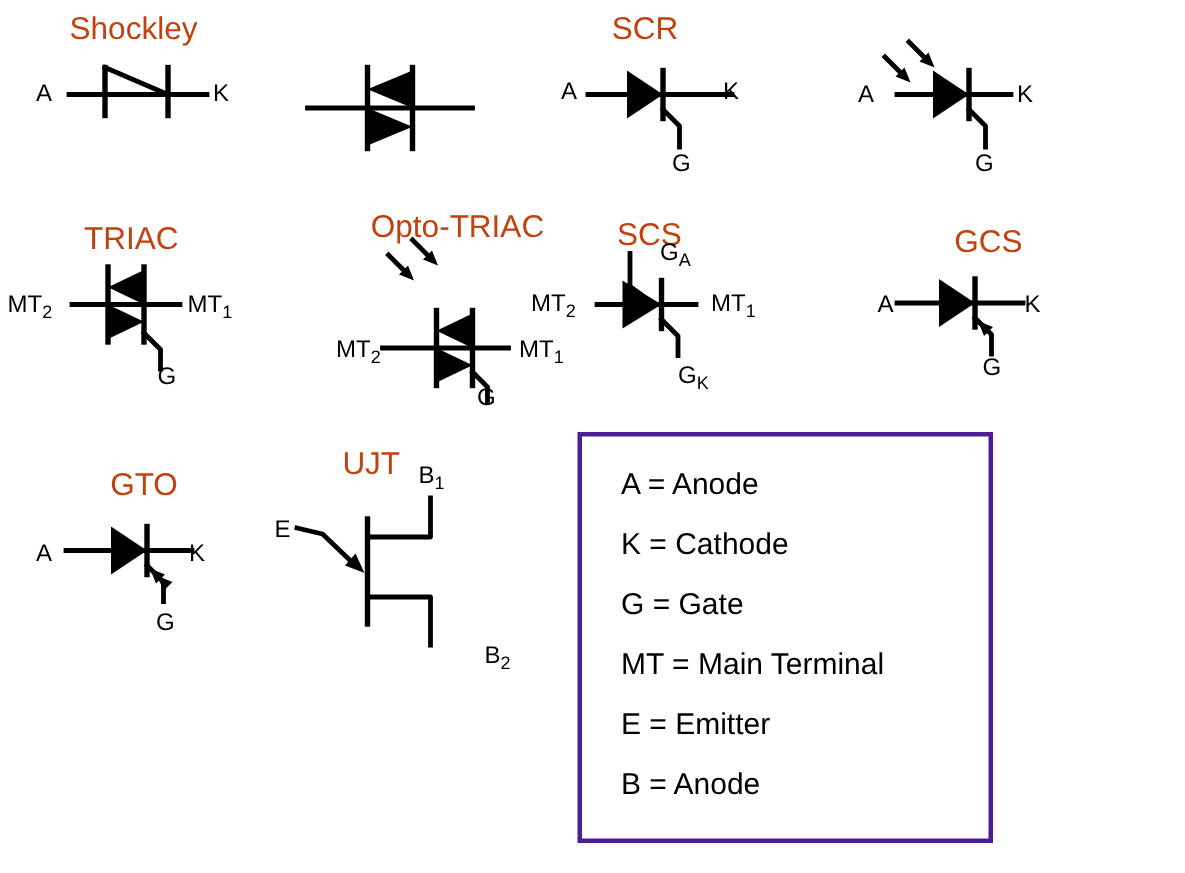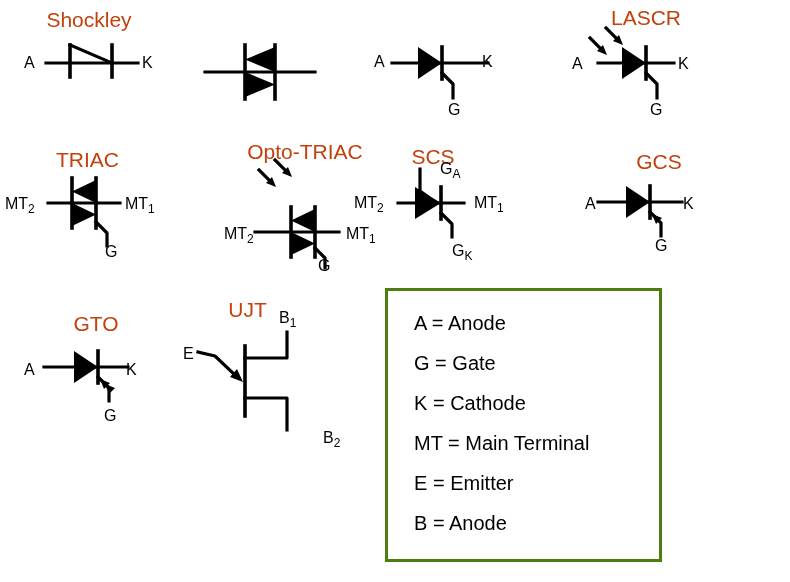--- a/index.html
+++ b/index.html
@@ -9,21 +9,21 @@
   .title{position:absolute;top:0;left:0;width:100%;text-align:center;
          font-size:21px;color:#c2410c;white-space:nowrap;}
   .lbl{position:absolute;font-size:16px;color:#000;white-space:nowrap;line-height:19px;}
   .lbl sub{font-size:12px;line-height:10px;}
   svg{position:absolute;overflow:visible;}
   .ln{stroke:#000;stroke-width:3.2;fill:none;stroke-linecap:square;}
   .bar{stroke:#000;stroke-width:3.6;fill:none;stroke-linecap:square;}
   .fl{fill:#000;stroke:none;}
   .gate{stroke:#000;stroke-width:3.2;fill:none;stroke-linejoin:round;stroke-linecap:square;}
   #legend{position:absolute;left:385px;top:288px;width:277px;height:274px;
-          border:3px solid #4d7c0f;box-sizing:border-box;padding:12px 0 0 26px;}
+          border:3px solid #4c1d95;box-sizing:border-box;padding:12px 0 0 26px;}
   .legend-entry{font-size:20px;line-height:40px;color:#000;white-space:nowrap;}
 </style>
 </head>
 <body>
 
 <div id="canvas">
 
   <div class="dev" style="left:8px;top:8px;width:162px;height:102px;">
     <div class="title">Shockley</div>
     <span class="lbl" style="left:16px;top:45px;">A</span>
@@ -40,33 +40,33 @@
     <svg style="left:10px;top:34px;" width="110" height="66">
       <line class="ln" x1="0" y1="32" x2="110" y2="32"></line>
       <line class="bar" x1="40" y1="5" x2="40" y2="59"></line>
       <line class="bar" x1="70" y1="5" x2="70" y2="59"></line>
       <polygon class="fl" points="70,7 70,32 40,19.5"></polygon>
       <polygon class="fl" points="40,32 40,57 70,44.5"></polygon>
     </svg>
   </div>
 
   <div class="dev" style="left:360px;top:8px;width:140px;height:118px;">
+    <div class="title">SCR</div>
     <span class="lbl" style="left:14px;top:44px;">A</span>
     <span class="lbl" style="left:122px;top:44px;">K</span>
     <span class="lbl" style="left:88px;top:92px;">G</span>
     <svg style="left:32px;top:16px;" width="100" height="84">
       <line class="ln" x1="0" y1="39" x2="96" y2="39"></line>
       <polygon class="fl" points="26,23 26,55 50,39"></polygon>
       <line class="bar" x1="50" y1="23" x2="50" y2="55"></line>
       <polyline class="gate" points="50,49 61,60 61,74"></polyline>
     </svg>
   </div>
 
   <div class="dev" style="left:566px;top:6px;width:160px;height:118px;">
-    <div class="title">LASCR</div>
     <span class="lbl" style="left:6px;top:48px;">A</span>
     <span class="lbl" style="left:112px;top:48px;">K</span>
     <span class="lbl" style="left:84px;top:94px;">G</span>
     <svg style="left:4px;top:10px;" width="152" height="100">
       <g>
         <line class="ln" x1="20" y1="22" x2="31" y2="33"></line>
         <polygon class="fl" points="37,39 27,35 33,29"></polygon>
         <line class="ln" x1="36" y1="12" x2="47" y2="23"></line>
         <polygon class="fl" points="53,29 43,25 49,19"></polygon>
       </g>
@@ -166,20 +166,20 @@
       <line class="bar" x1="52" y1="20" x2="52" y2="90"></line>
       <polyline class="gate" points="94,6 94,32 52,32"></polyline>
       <polyline class="gate" points="94,104 94,72 52,72"></polyline>
       <polyline class="gate" points="5,26 22,30 43,50"></polyline>
       <polygon class="fl" points="50,56 37,51 44,43"></polygon>
     </svg>
   </div>
 
   <div id="legend">
     <div class="legend-entry">A = Anode</div>
+    <div class="legend-entry">K = Cathode</div>
     <div class="legend-entry">G = Gate</div>
-    <div class="legend-entry">K = Cathode</div>
     <div class="legend-entry">MT = Main Terminal</div>
     <div class="legend-entry">E = Emitter</div>
     <div class="legend-entry">B = Anode</div>
   </div>
 
 </div>
 
 </body></html>

